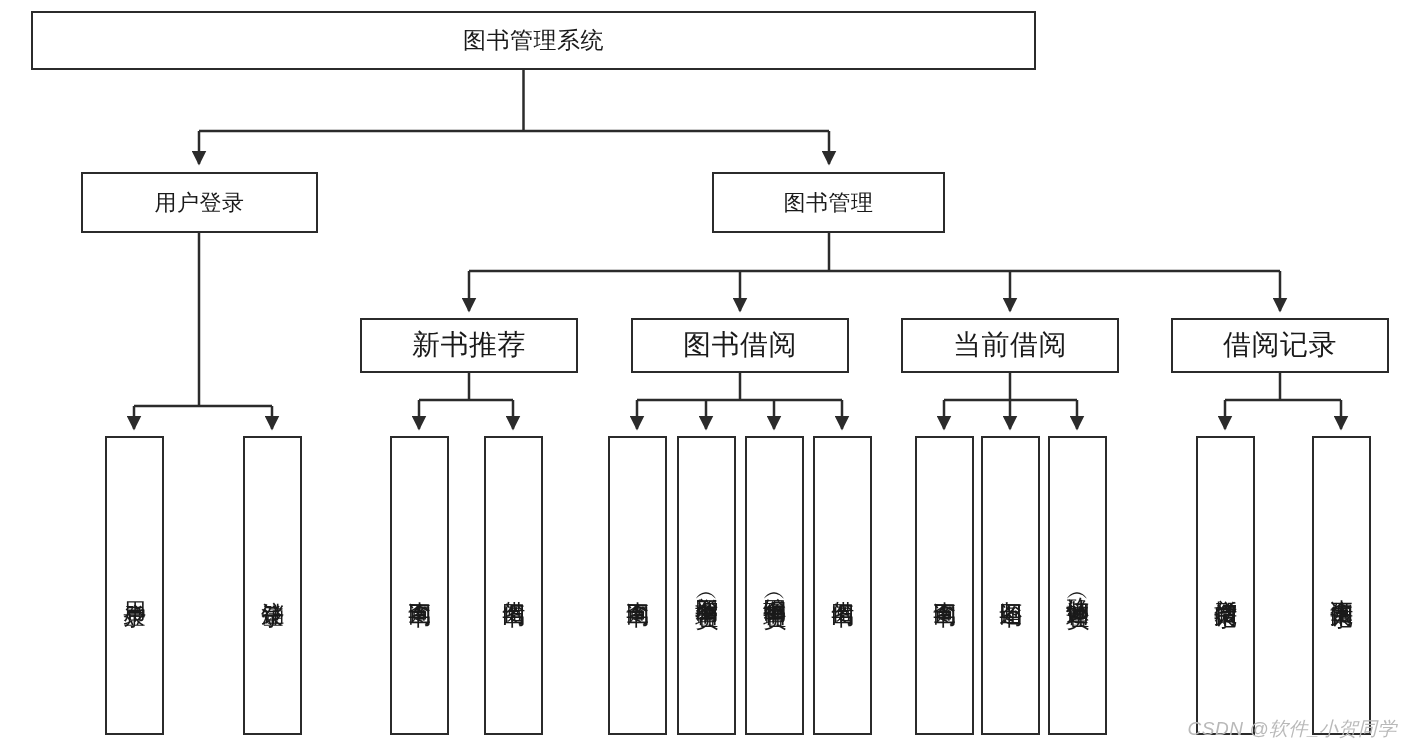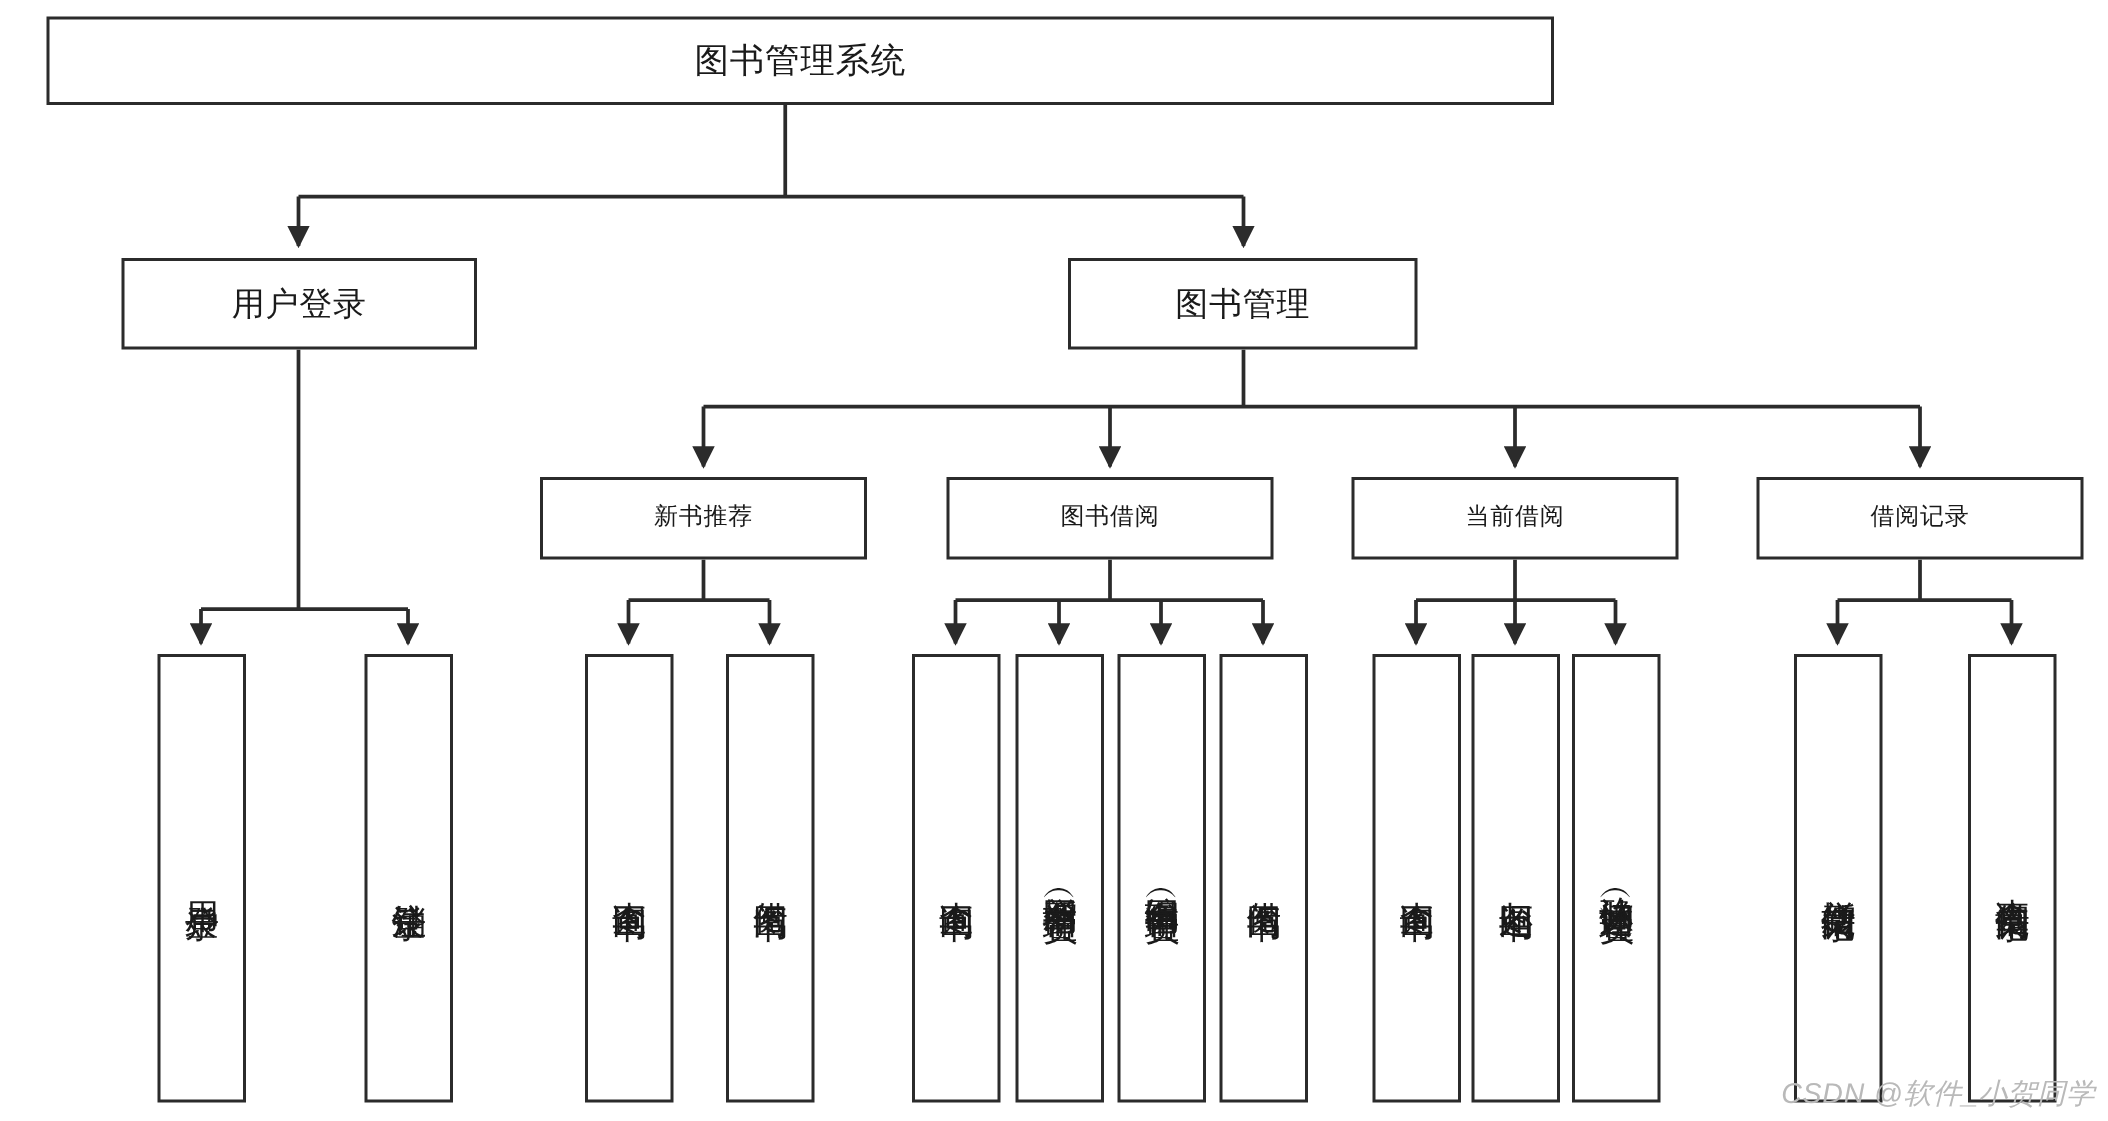--- a/index.html
+++ b/index.html
@@ -36,21 +36,21 @@
     color: #1a1a1a;
   }
   .node .label {
     font-size: 22px;
     line-height: 1.15;
     letter-spacing: 0.5px;
     white-space: nowrap;
   }
   .node.root .label { font-size: 23px; }
   .node.level2 .label { font-size: 22px; }
-  .node.level3 .label { font-size: 16px; }
+  .node.level3 .label { font-size: 28px; }
   .node.leaf {
     align-items: center;
     justify-content: center;
     padding: 6px 0;
   }
   .node.leaf .label {
     writing-mode: vertical-rl;
     text-orientation: upright;
     font-size: 23px;
     line-height: 1.28;

